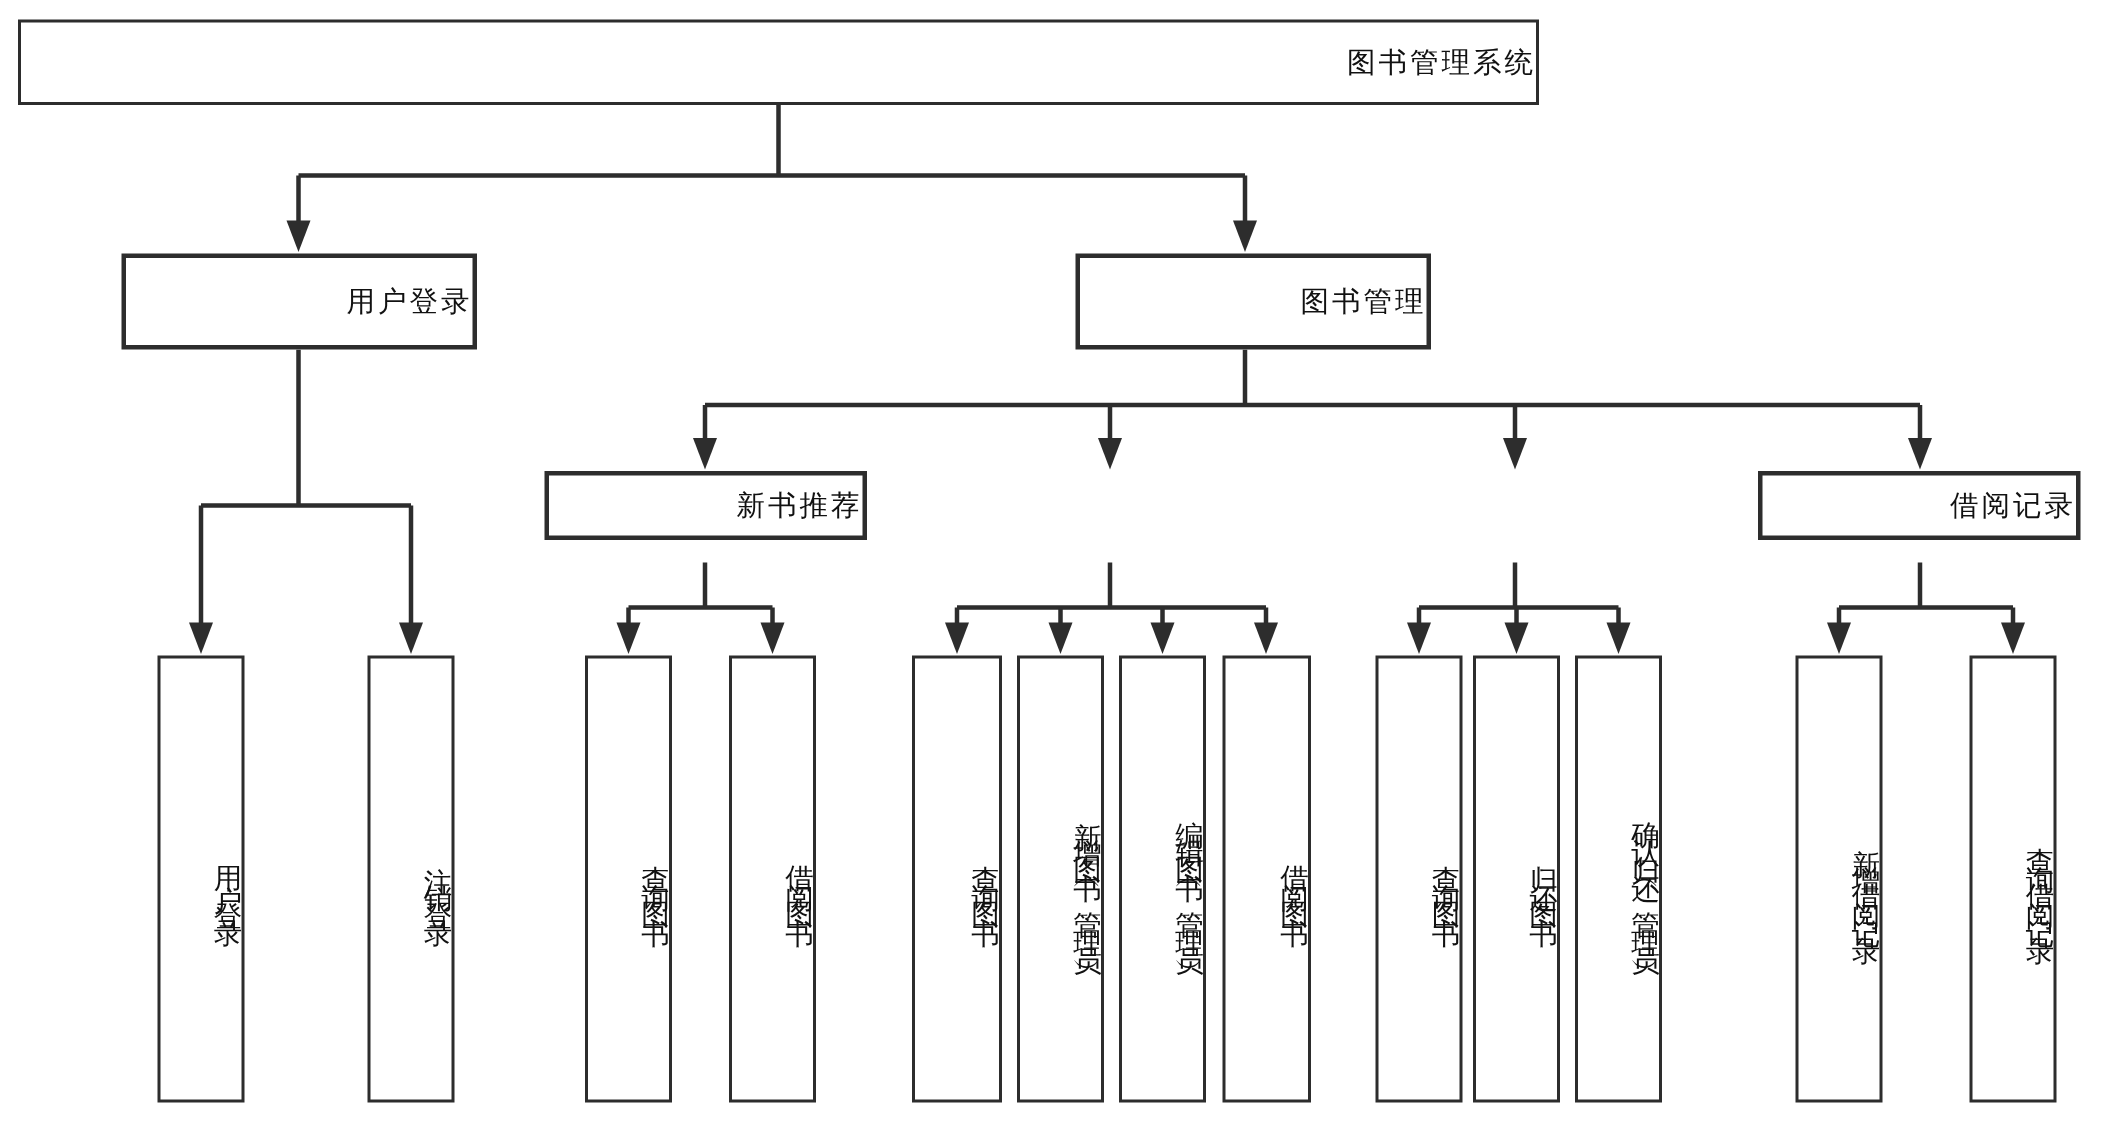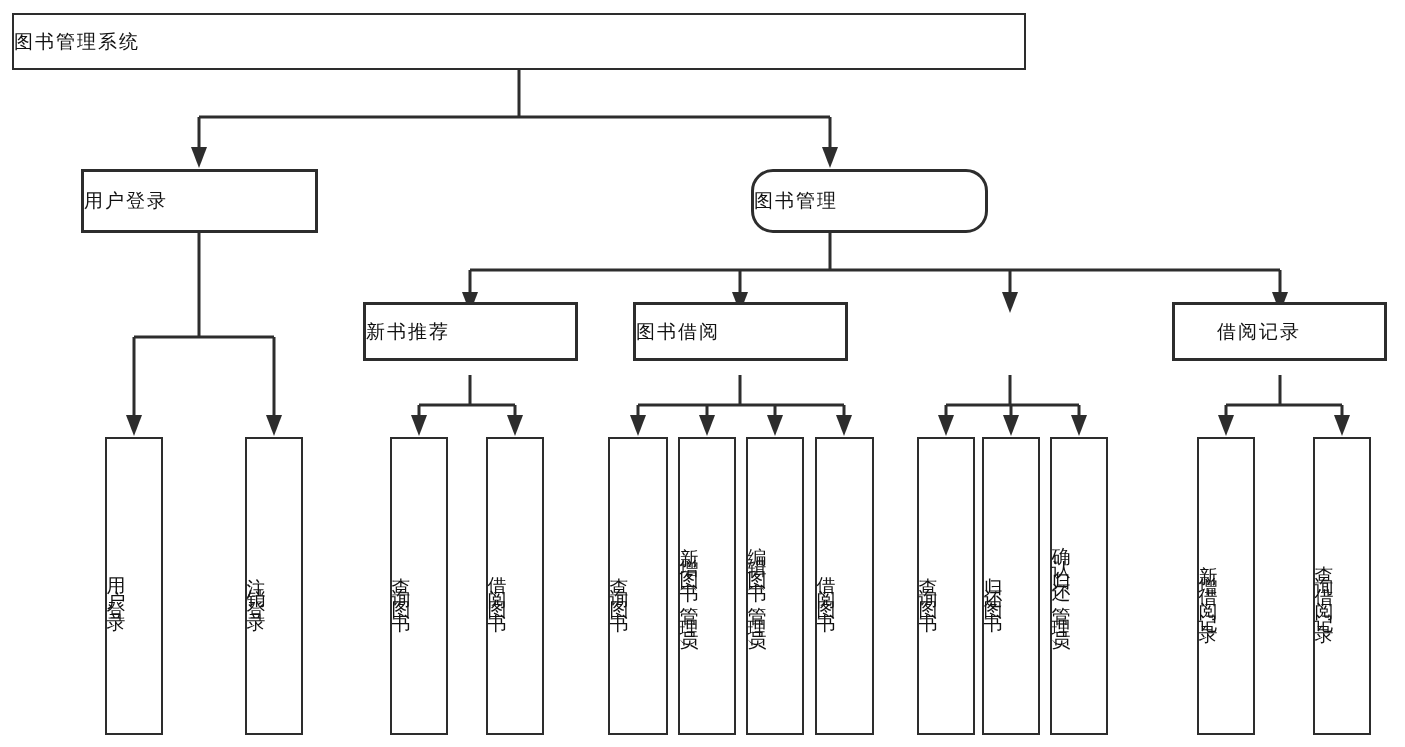--- a/index.html
+++ b/index.html
@@ -30,32 +30,32 @@
     fill: #2d2d2d;
     stroke: none;
   }
   .node {
     position: absolute;
     box-sizing: border-box;
     background: #ffffff;
     border: 3px solid #2d2d2d;
     display: flex;
     align-items: center;
-    justify-content: flex-start;
+    justify-content: flex-end;
     color: #111111;
     font-size: 19px;
     letter-spacing: 2px;
     text-align: center;
   }
   .node.root {
     left: 12px; top: 13px; width: 1014px; height: 57px;
     border-width: 2.5px;
   }
   .node.lvl2 { top: 169px; height: 64px; width: 237px; }
-  .node.lvl3 { top: 302px; height: 59px; width: 215px; }
+  .node.lvl3 { top: 314px; height: 46px; width: 215px; }
   .node.leaf {
     top: 437px; height: 298px; width: 58px;
     border-width: 2.5px;
   }
   .node.leaf .vtext {
     writing-mode: vertical-rl;
     text-orientation: mixed;
     letter-spacing: 12px;
     line-height: 1;
     white-space: nowrap;
@@ -119,29 +119,26 @@
     </g>
   </svg>
 
   <div class="node root">
     <span>图书管理系统</span>
   </div>
 
   <div class="node lvl2" style="left:81px;">
     <span>用户登录</span>
   </div>
-  <div class="node lvl2" style="left:751px;border-radius:22px;">
+  <div class="node lvl2" style="left:717px;">
     <span>图书管理</span>
   </div>
 
   <div class="node lvl3" style="left:363px;">
     <span>新书推荐</span>
-  </div>
-  <div class="node lvl3" style="left:633px;">
-    <span>图书借阅</span>
   </div>
   <div class="node lvl3" style="left:1172px;padding-left:42px;">
     <span>借阅记录</span>
   </div>
 
   <div class="node leaf" style="left:105px;">
     <span class="vtext">用户登录</span>
   </div>
   <div class="node leaf" style="left:245px;">
     <span class="vtext">注销登录</span>

